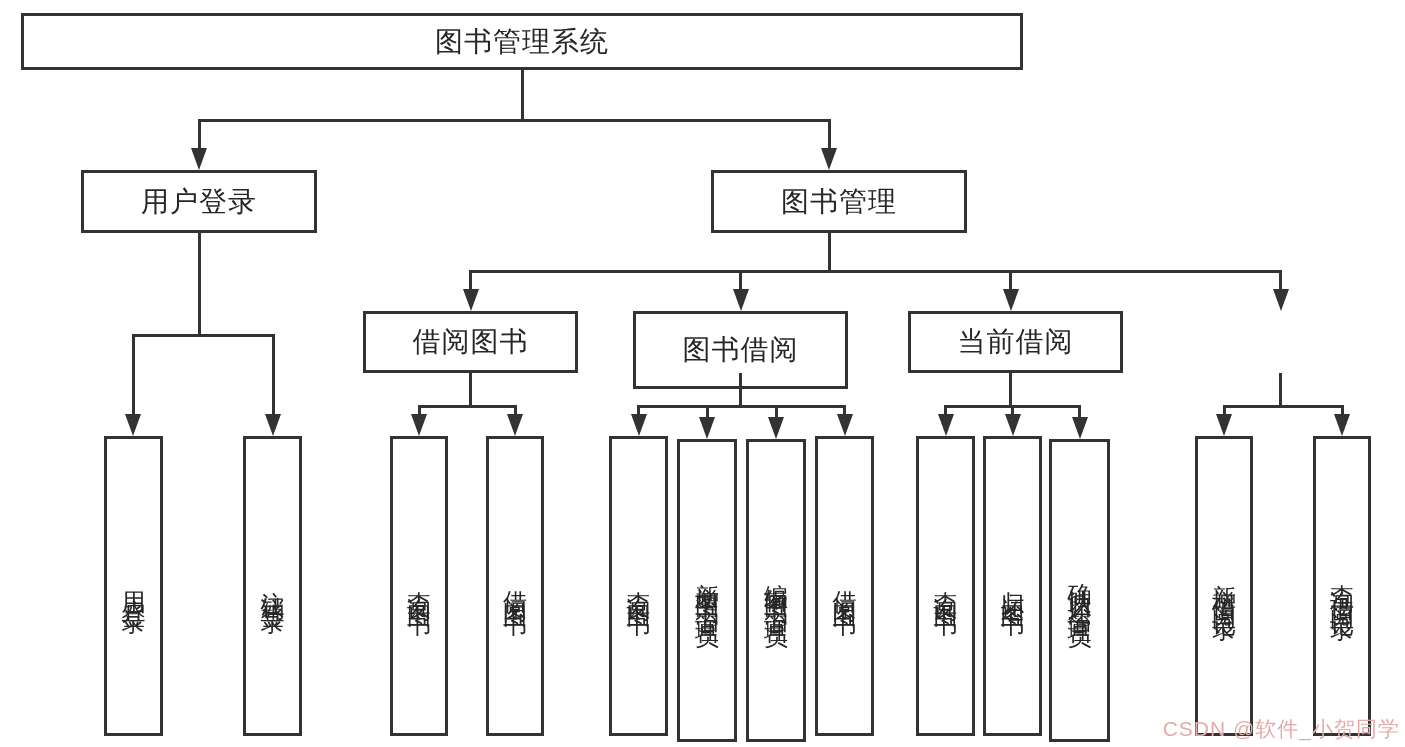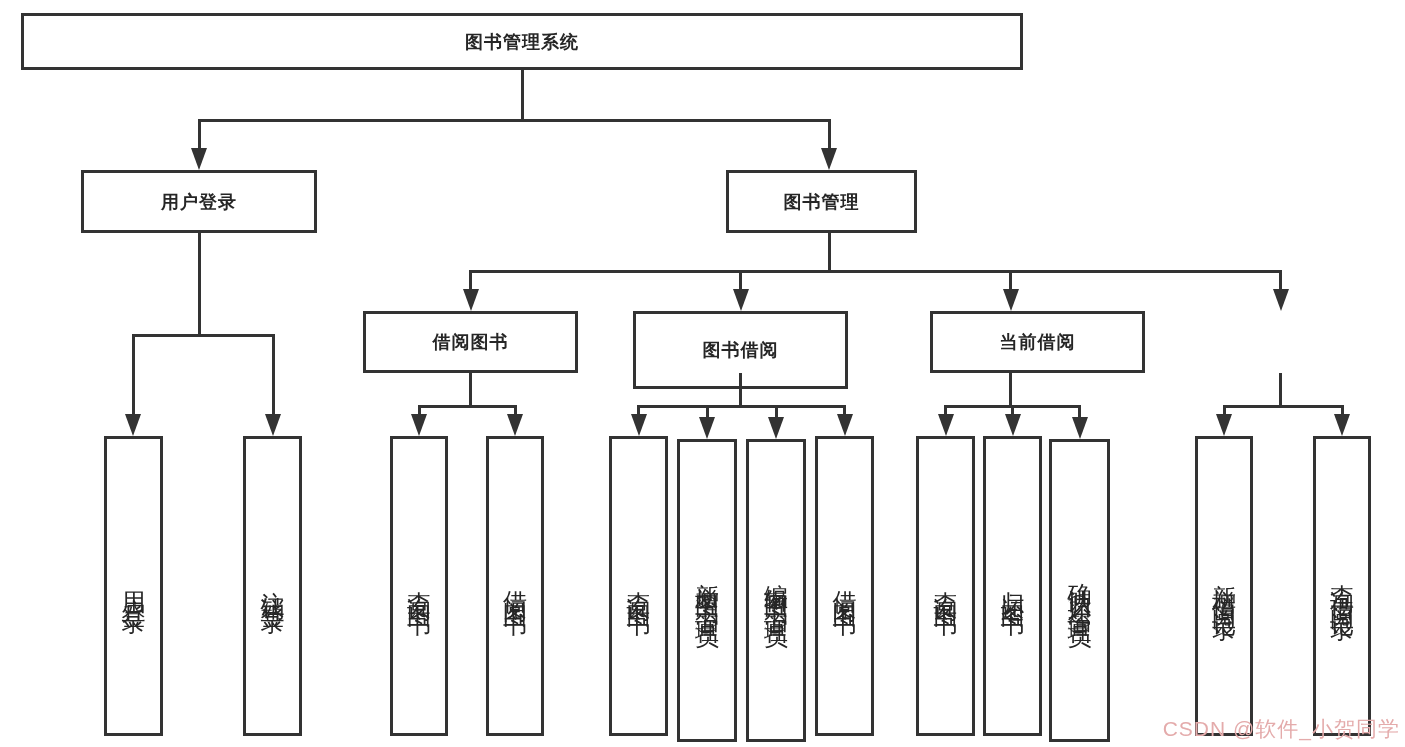--- a/index.html
+++ b/index.html
@@ -14,24 +14,23 @@
     position:absolute;
     box-sizing:border-box;
     border:3px solid #333333;
     background:#ffffff;
     color:#262626;
     display:flex;
     align-items:center;
     justify-content:center;
   }
   .node.h{
-    font-size:18px;
+    font-size:28px;
     letter-spacing:1px;
     white-space:nowrap;
-    font-weight:bold;
   }
   .node.v{
     font-size:24px;
     writing-mode:vertical-rl;
     text-orientation:mixed;
     letter-spacing:7px;
     line-height:1;
   }
   .hline{position:absolute;height:3px;background:#333333;}
   .vline{position:absolute;width:3px;background:#333333;}
@@ -51,25 +50,25 @@
   }
 </style>
 </head>
 <body>
 
 <div class="stage">
 
   <div class="node h" style="left:21px;top:13px;width:1002px;height:57px">图书管理系统</div>
 
   <div class="node h" style="left:81px;top:170px;width:236px;height:63px">用户登录</div>
-  <div class="node h" style="left:726px;top:170px;width:191px;height:63px">图书管理</div>
+  <div class="node h" style="left:711px;top:170px;width:256px;height:63px">图书管理</div>
 
   <div class="node h" style="left:363px;top:311px;width:215px;height:62px">借阅图书</div>
   <div class="node h" style="left:633px;top:311px;width:215px;height:78px">图书借阅</div>
-  <div class="node h" style="left:930px;top:311px;width:215px;height:62px">当前借阅</div>
+  <div class="node h" style="left:908px;top:311px;width:215px;height:62px">当前借阅</div>
 
   <div class="node v" style="left:104px;top:436px;width:59px;height:300px">用户登录</div>
   <div class="node v" style="left:243px;top:436px;width:59px;height:300px">注销登录</div>
 
   <div class="node v" style="left:390px;top:436px;width:58px;height:300px">查询图书</div>
   <div class="node v" style="left:486px;top:436px;width:58px;height:300px">借阅图书</div>
 
   <div class="node v" style="left:609px;top:436px;width:59px;height:300px">查询图书</div>
   <div class="node v" style="left:677px;top:439px;width:60px;height:303px;letter-spacing:6px">新增图书（管理员）</div>
   <div class="node v" style="left:746px;top:439px;width:60px;height:303px;letter-spacing:6px">编辑图书（管理员）</div>

